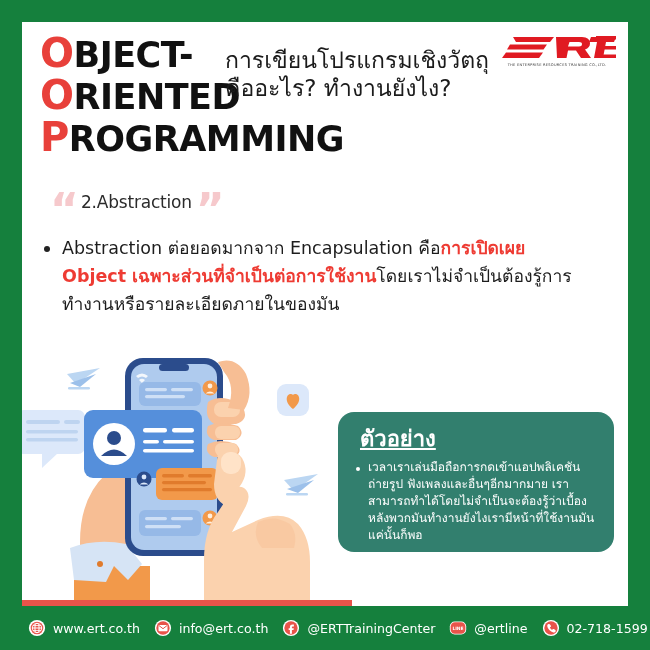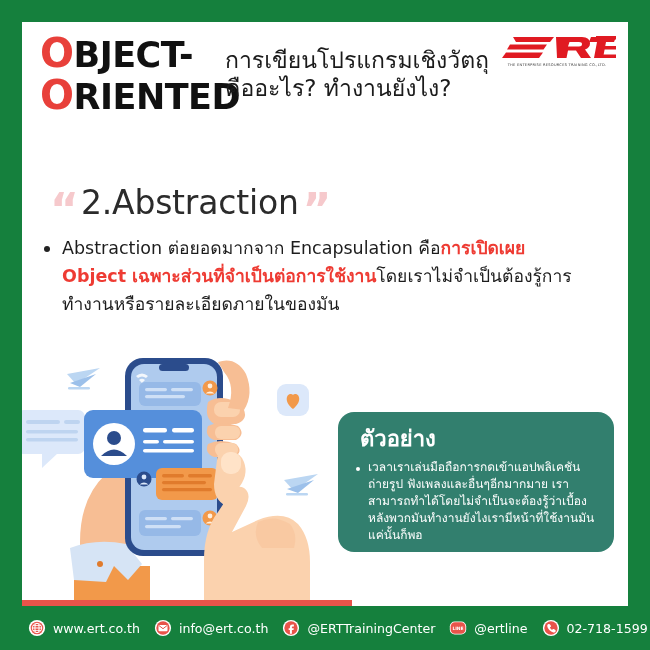--- a/index.html
+++ b/index.html
@@ -51,21 +51,21 @@
 
   
   .sec-head{position:absolute;left:28px;top:160px;height:40px;display:flex;align-items:center;}
   .qmark{
     color:#F6C9CC;font-size:44px;line-height:0;
     font-family:"DejaVu Sans","Liberation Sans",sans-serif;
     font-weight:bold;position:relative;top:8px;
   }
   .qmark.left{margin-right:2px;}
   .qmark.right{margin-left:4px;}
-  .sec-title{font-size:33px;color:#2b2b2b;letter-spacing:-0.2px;}
+  .sec-title{font-size:17px;color:#2b2b2b;letter-spacing:-0.2px;}
 
   
   .body-block{position:absolute;left:20px;top:212px;width:552px;}
   .bullet-row{display:flex;}
   .dot{
     flex:0 0 auto;width:6px;height:6px;border-radius:50%;
     background:#222;margin:12px 12px 0 2px;
   }
   .body-text{
     flex:1 1 auto;font-size:17.5px;line-height:28px;color:#1d1d1d;
@@ -75,21 +75,21 @@
   
   .illus{position:absolute;left:0px;top:330px;width:330px;height:254px;}
 
   
   .exbox{
     position:absolute;left:316px;top:390px;width:276px;height:140px;
     background:#327F6E;border-radius:16px;
   }
   .ex-title{
     position:absolute;left:22px;top:9px;
-    font-size:22px;font-weight:bold;color:#FFFFFF;
+    font-size:22px;font-weight:bold;color:#FFFFFF;text-decoration:underline;
   }
   .ex-row{position:absolute;left:18px;top:47px;width:244px;display:flex;}
   .ex-dot{
     flex:0 0 auto;width:4px;height:4px;border-radius:50%;
     background:#ffffff;margin:8px 8px 0 0;
   }
   .ex-text{flex:1 1 auto;font-size:12px;line-height:17px;color:#FFFFFF;}
 
   
   .footer{
@@ -112,20 +112,23 @@
   <div class="card">
 
     <div class="header">
 
       <div class="oop">
         <div class="oop-line">
           <span class="oop-cap">O</span><span>BJECT-</span>
         </div>
         <div class="oop-line">
           <span class="oop-cap">O</span><span>RIENTED</span>
+        </div>
+        <div class="oop-line">
+          <span class="oop-cap">P</span><span>ROGRAMMING</span>
         </div>
       </div>
 
       <div class="subtitle">
         <div>การเขียนโปรแกรมเชิงวัตถุ</div>
         <div>คืออะไร? ทำงานยังไง?</div>
       </div>
 
       <div class="logo">
         <svg class="logo-mark" viewBox="0 0 236 56">

